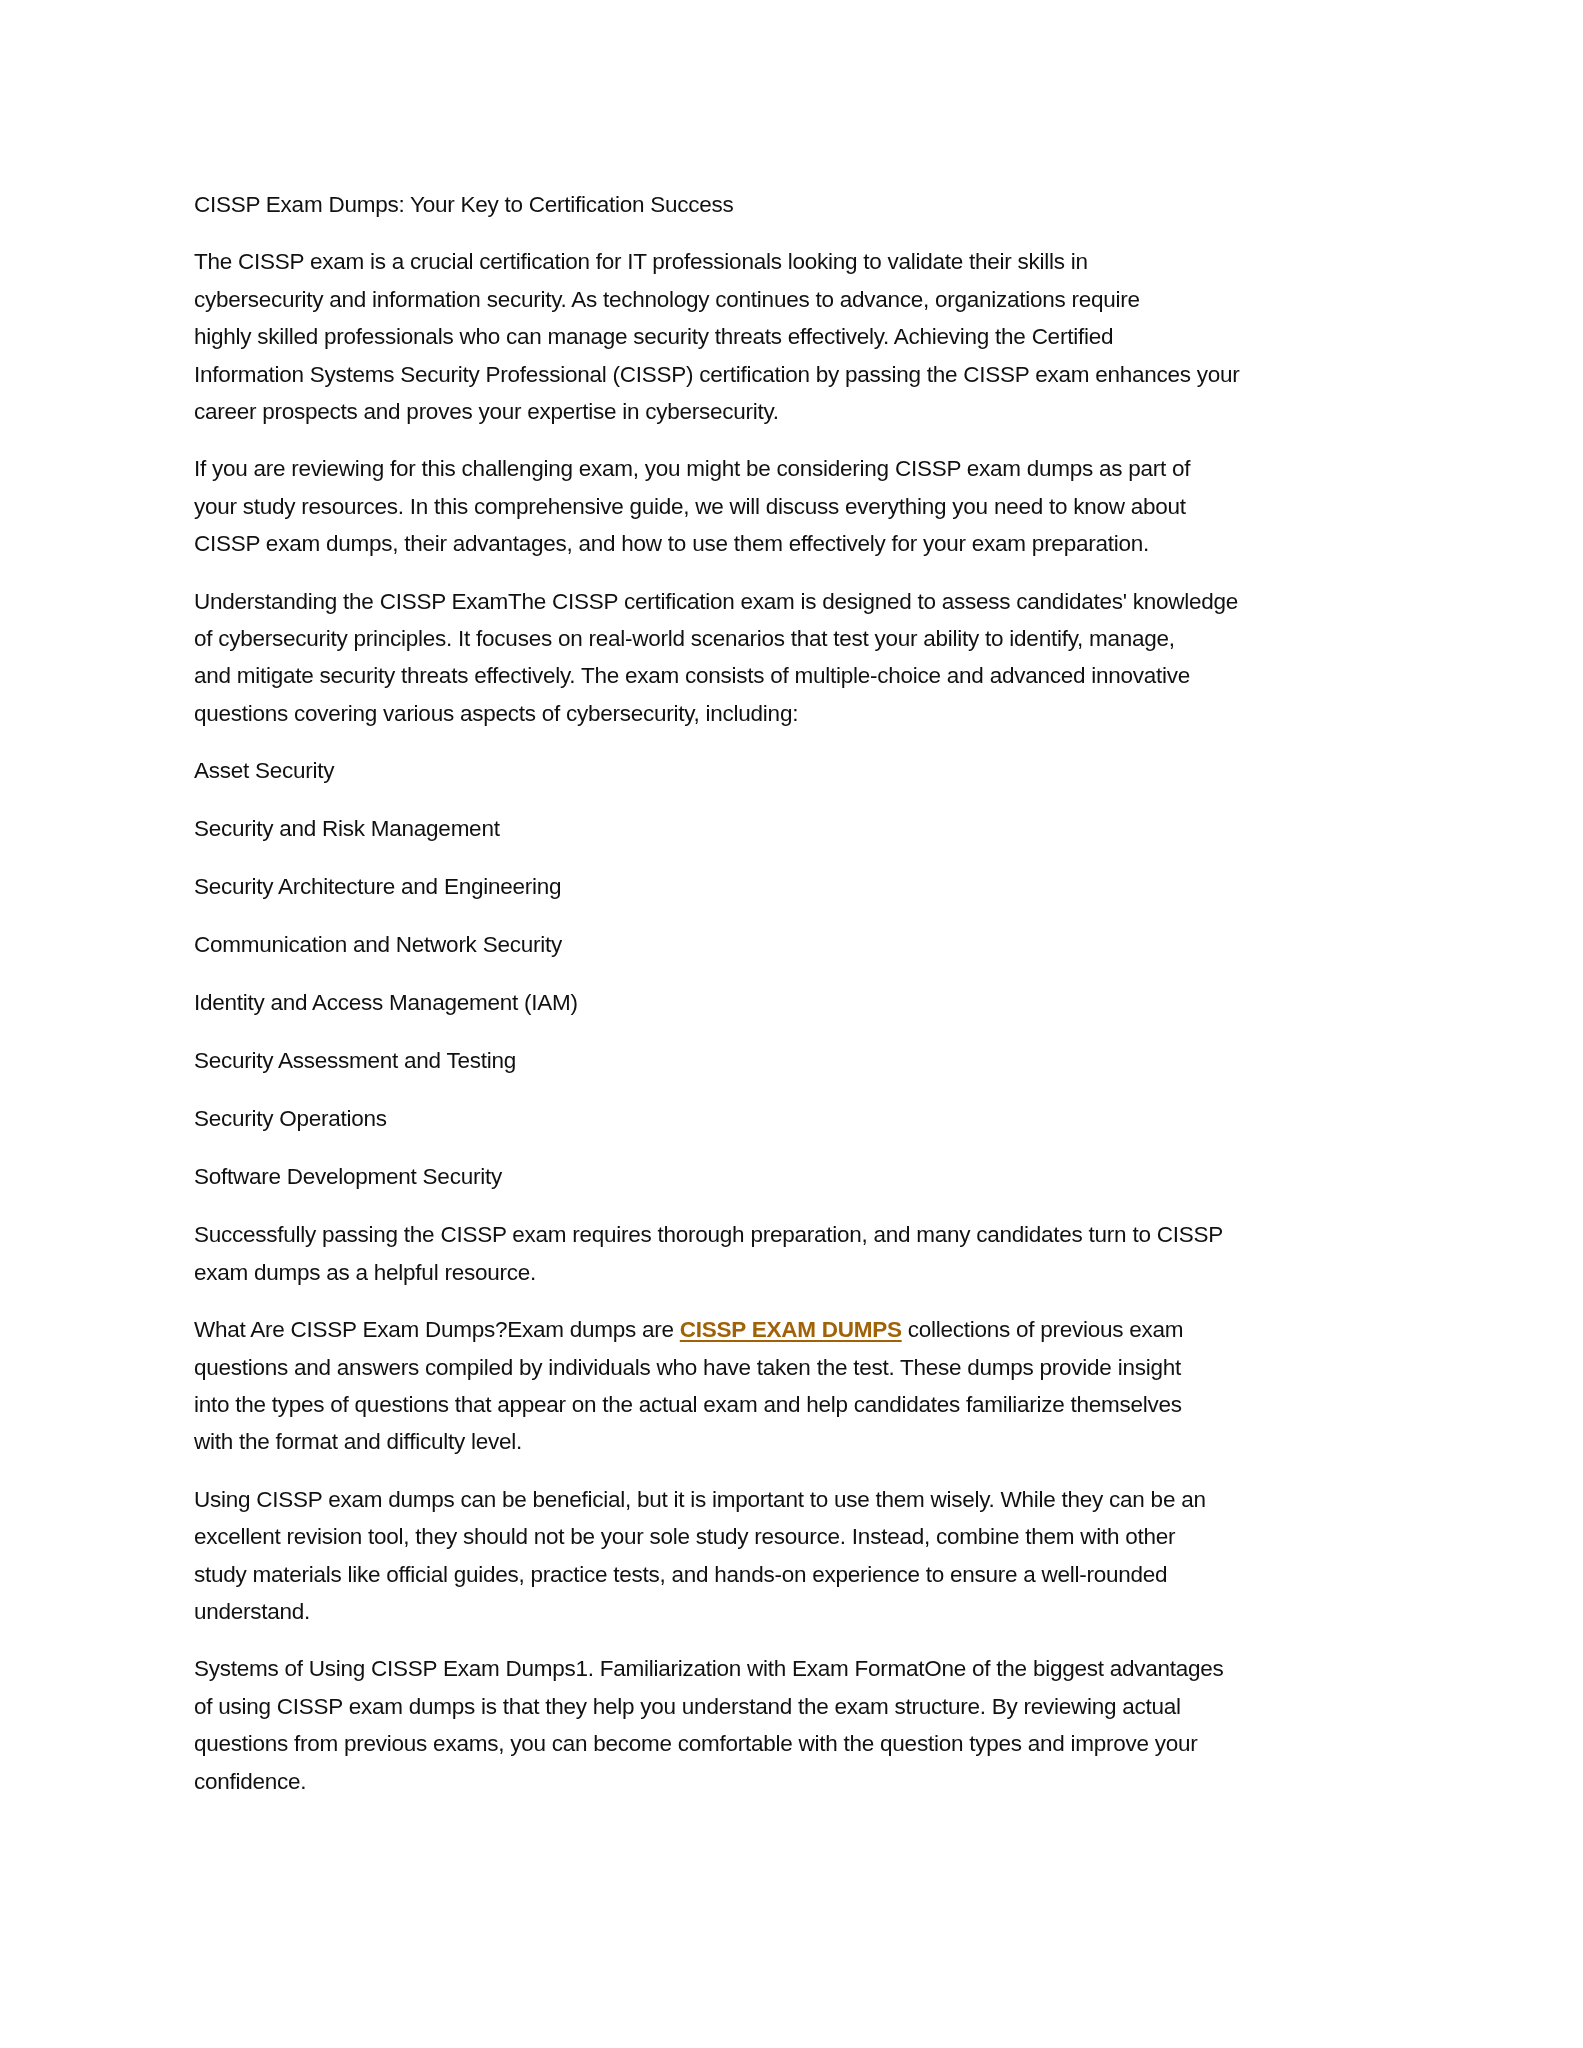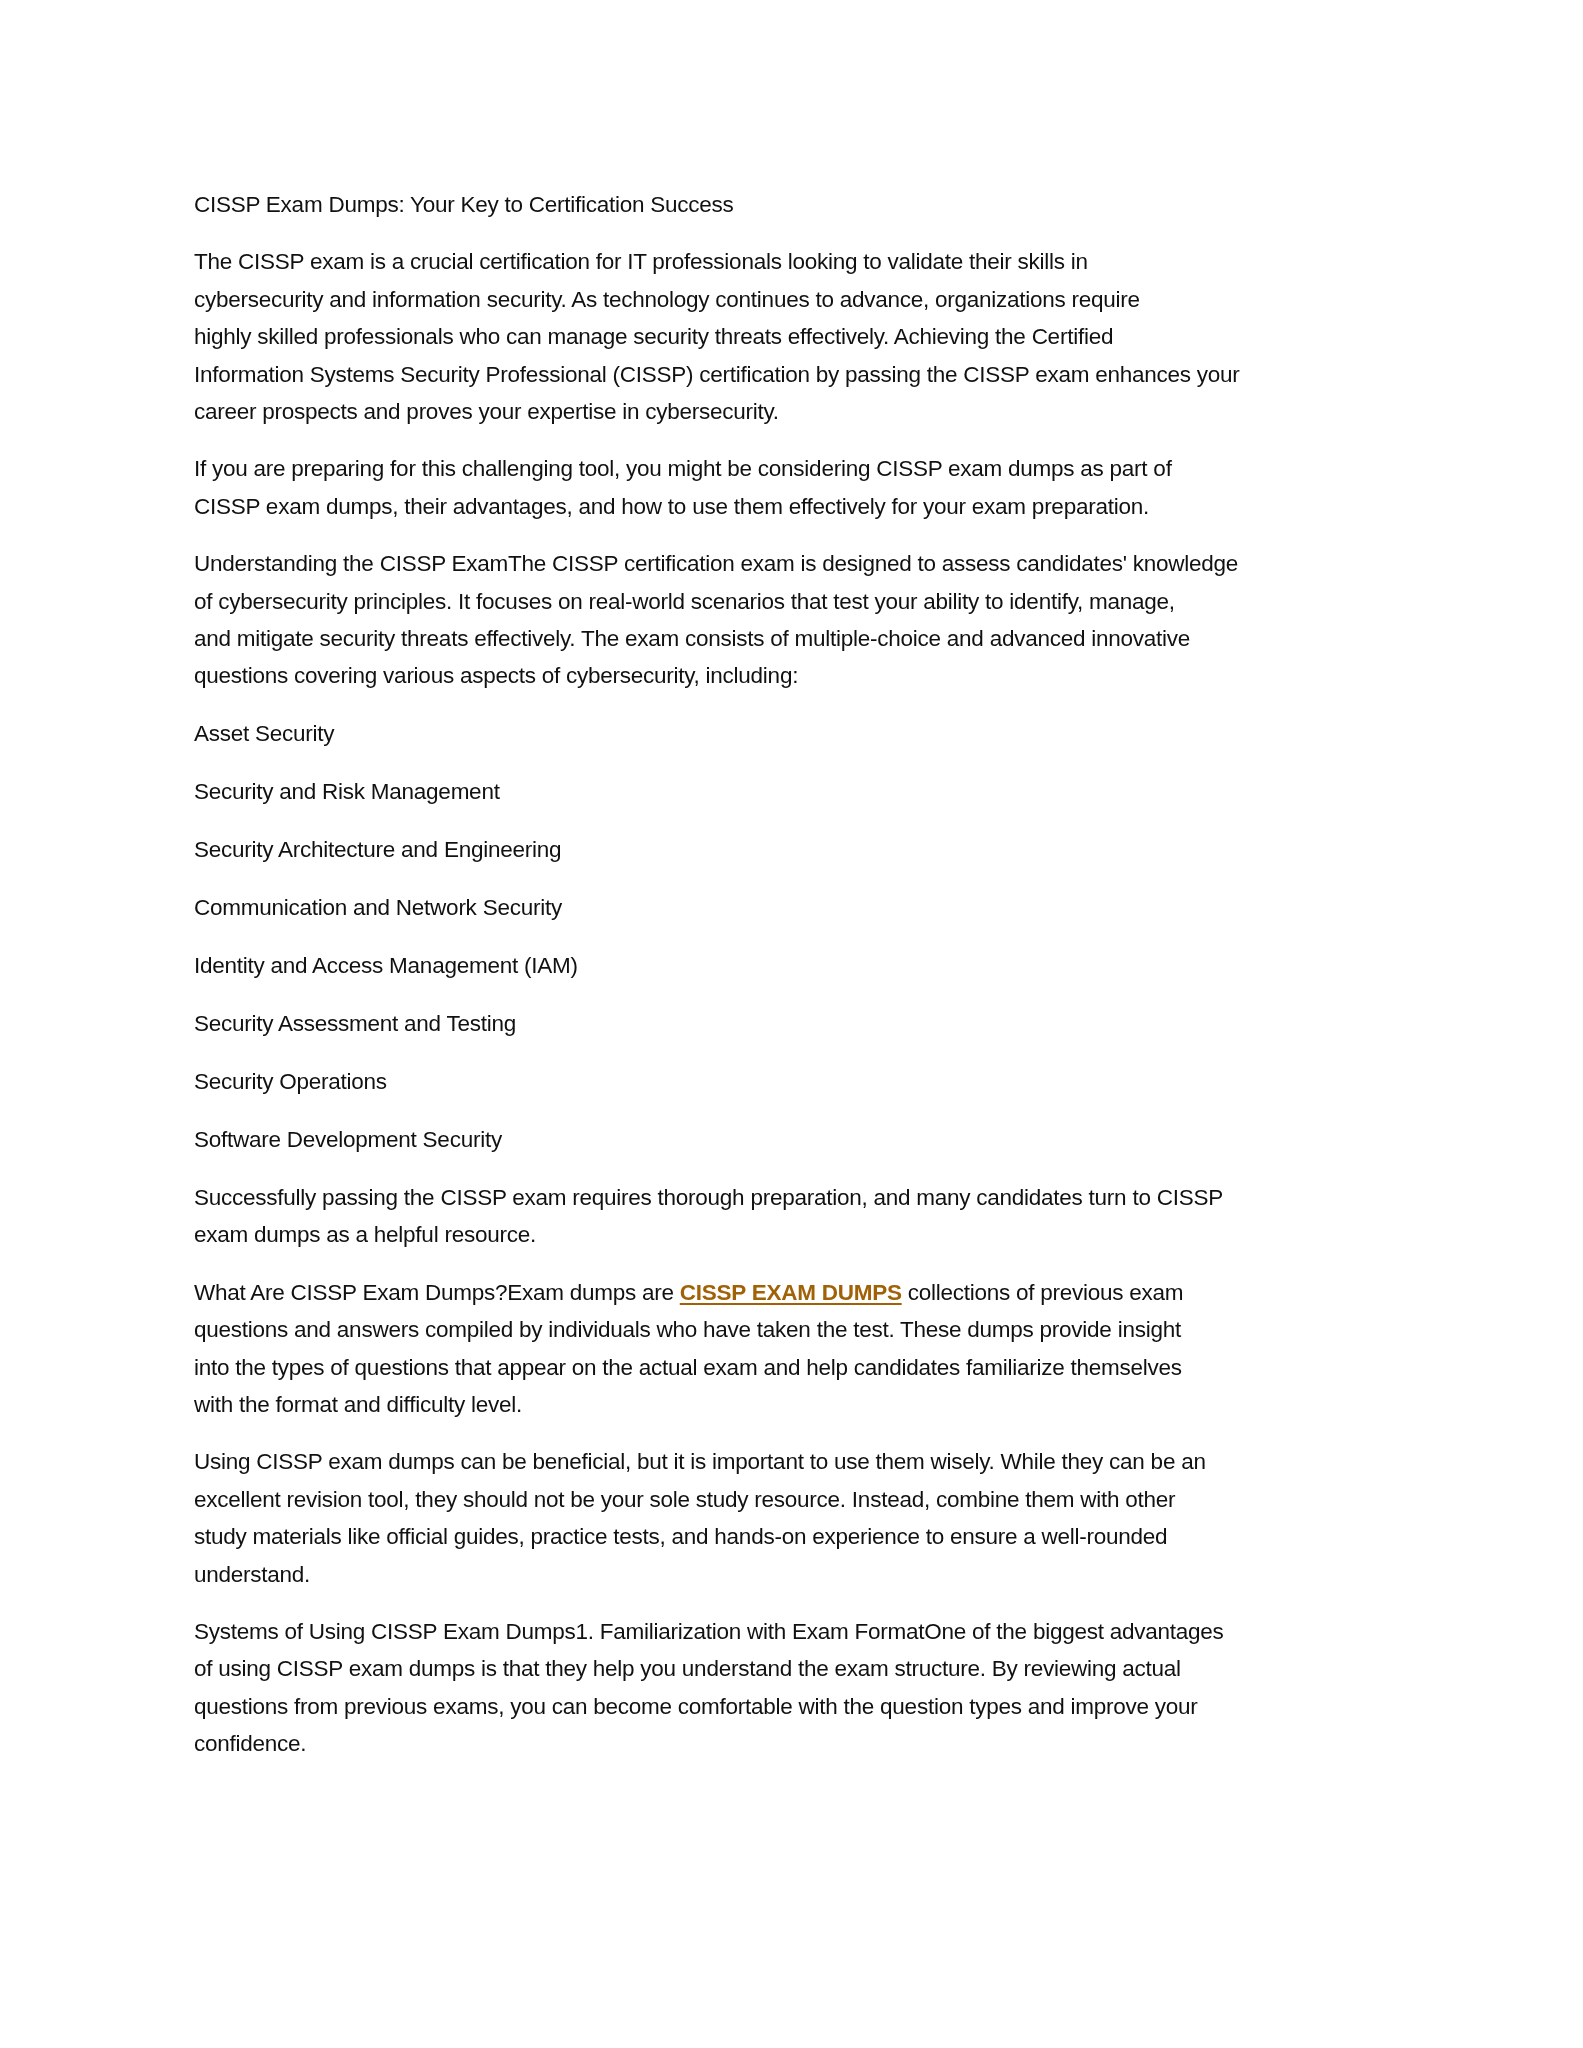--- a/index.html
+++ b/index.html
@@ -32,21 +32,22 @@
 
     <div class="p">
       <span class="ln">The CISSP exam is a crucial certification for IT professionals looking to validate their skills in</span>
       <span class="ln">cybersecurity and information security. As technology continues to advance, organizations require</span>
       <span class="ln">highly skilled professionals who can manage security threats effectively. Achieving the Certified</span>
       <span class="ln">Information Systems Security Professional (CISSP) certification by passing the CISSP exam enhances your</span>
       <span class="ln">career prospects and proves your expertise in cybersecurity.</span>
     </div>
 
     <div class="p">
-      <span class="ln">If you are preparing for this challenging tool, you might be considering CISSP exam dumps as part of</span>
+      <span class="ln">If you are reviewing for this challenging exam, you might be considering CISSP exam dumps as part of</span>
+      <span class="ln">your study resources. In this comprehensive guide, we will discuss everything you need to know about</span>
       <span class="ln">CISSP exam dumps, their advantages, and how to use them effectively for your exam preparation.</span>
     </div>
 
     <div class="p">
       <span class="ln">Understanding the CISSP ExamThe CISSP certification exam is designed to assess candidates' knowledge</span>
       <span class="ln">of cybersecurity principles. It focuses on real-world scenarios that test your ability to identify, manage,</span>
       <span class="ln">and mitigate security threats effectively. The exam consists of multiple-choice and advanced innovative</span>
       <span class="ln">questions covering various aspects of cybersecurity, including:</span>
     </div>
 

